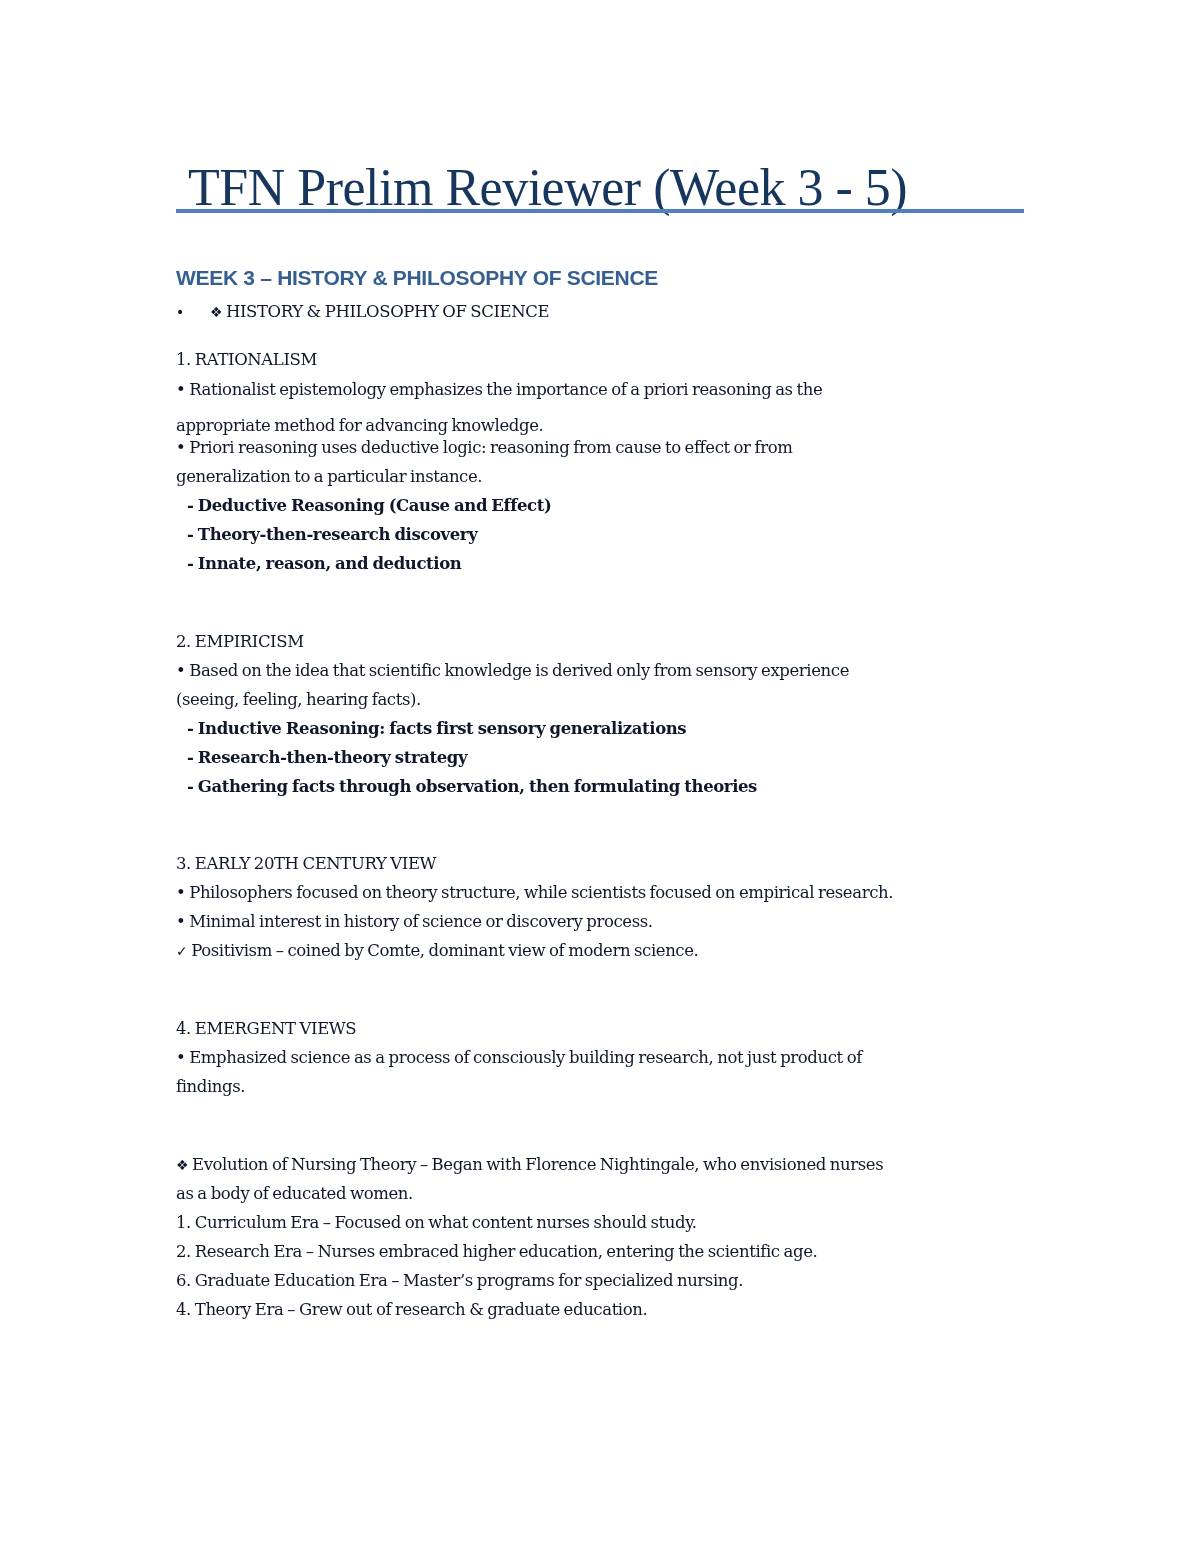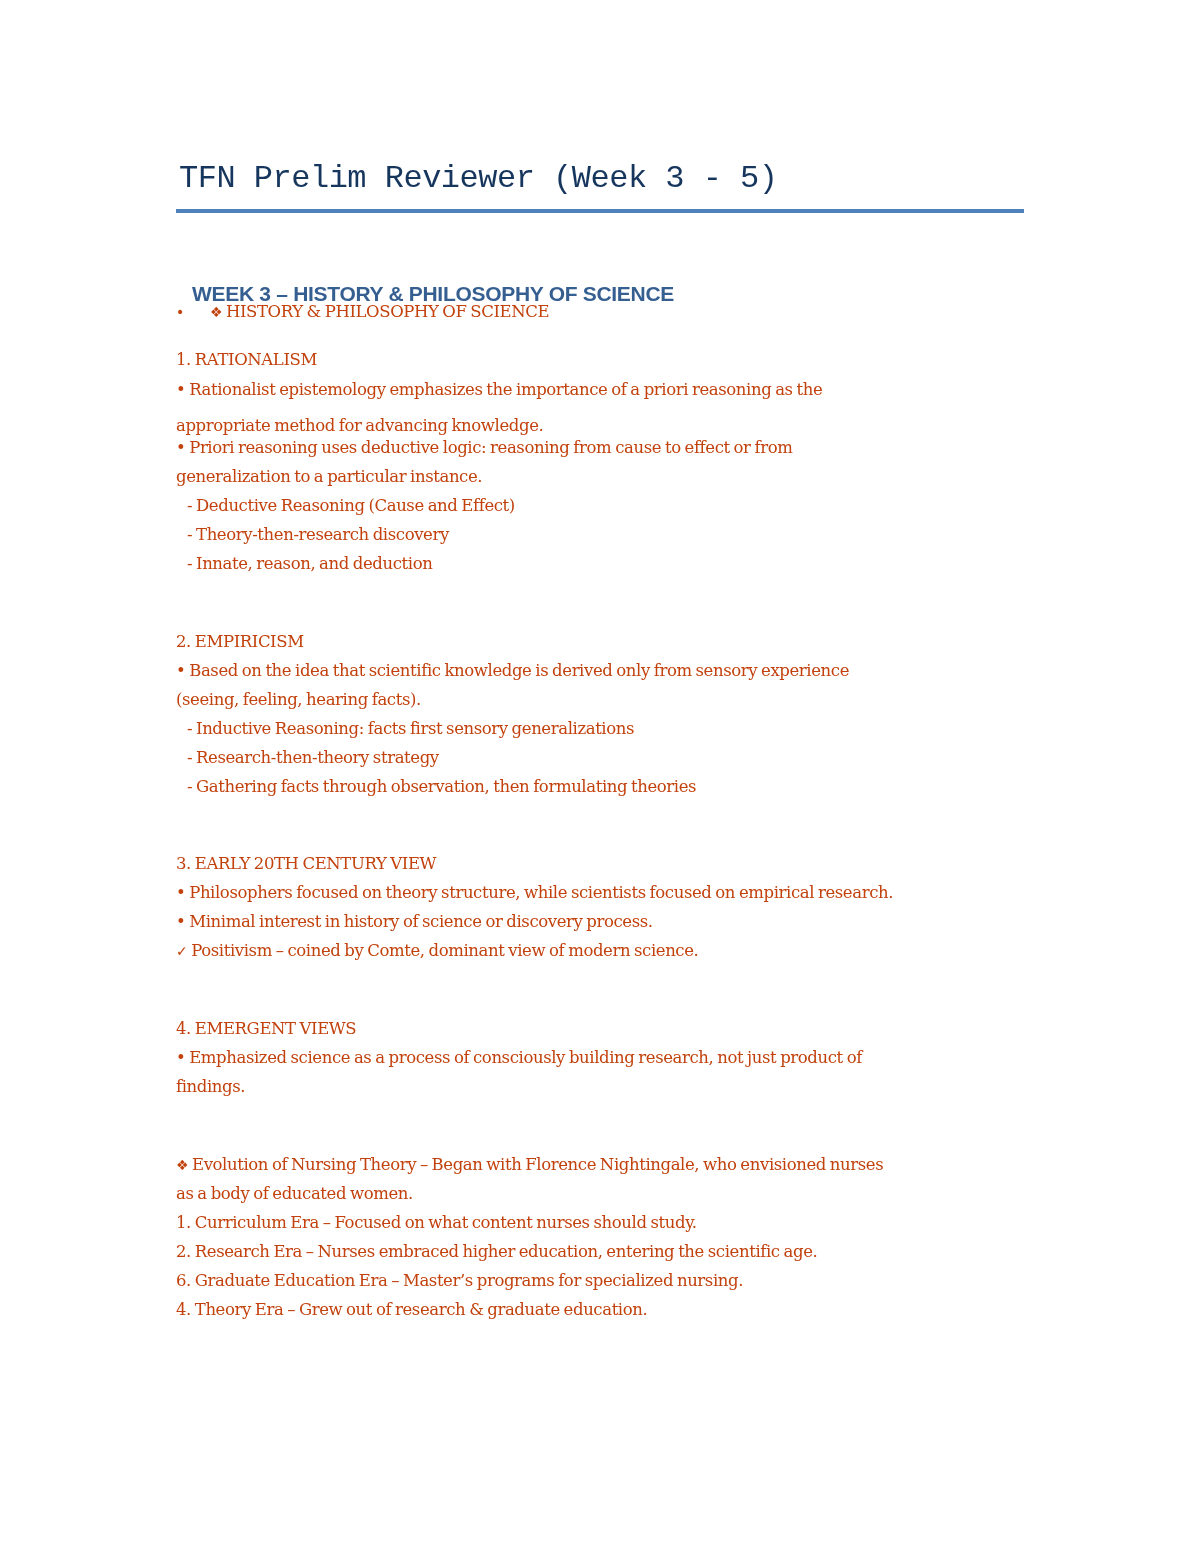--- a/index.html
+++ b/index.html
@@ -16,54 +16,54 @@
     .page {
       position: absolute;
       left: 176px;
       top: 0;
       width: 848px;
     }
     .title {
       position: absolute;
       top: 150px;
       left: 0;
-      margin: 3px;
-      font-family: Liberation Mono, monospace;
+      margin: 12px;
+      font-family: Liberation Serif, serif;
       font-weight: normal;
-      font-size: 32px;
+      font-size: 52px;
       line-height: 52px;
       color: #17365d;
       letter-spacing: -0.5px;
       white-space: nowrap;
     }
     .title-rule {
       position: absolute;
       top: 209px;
       left: 0;
       width: 848px;
       height: 4px;
       background: #4f81bd;
     }
     .heading {
       position: absolute;
       top: 264px;
       left: 0;
-      margin: 16px;
+      margin: 0;
       font-family: "Liberation Sans", sans-serif;
       font-weight: bold;
       font-size: 21px;
       line-height: 28px;
       color: #365f91;
       letter-spacing: -0.3px;
       white-space: nowrap;
     }
     .body-text {
       font-family: "DejaVu Serif", serif;
       font-size: 16.5px;
-      color: #c2410c;
+      color: #0f172a;
       letter-spacing: -0.4px;
       word-spacing: -1px;
     }
     .line {
       position: absolute;
       left: 0;
       white-space: nowrap;
       line-height: 24px;
       height: 24px;
     }
@@ -75,20 +75,21 @@
       line-height: 24px;
     }
     .bullet-dot {
       display: inline-block;
       width: 34px;
       font-family: "DejaVu Sans", sans-serif;
       font-size: 14px;
     }
     .sub {
       padding-left: 11px;
+      font-weight: bold;
     }
     .glyph {
       font-family: "DejaVu Sans", sans-serif;
       font-size: 14px;
     }
   </style>
 </head>
 <body>
 
 <div class="page">

